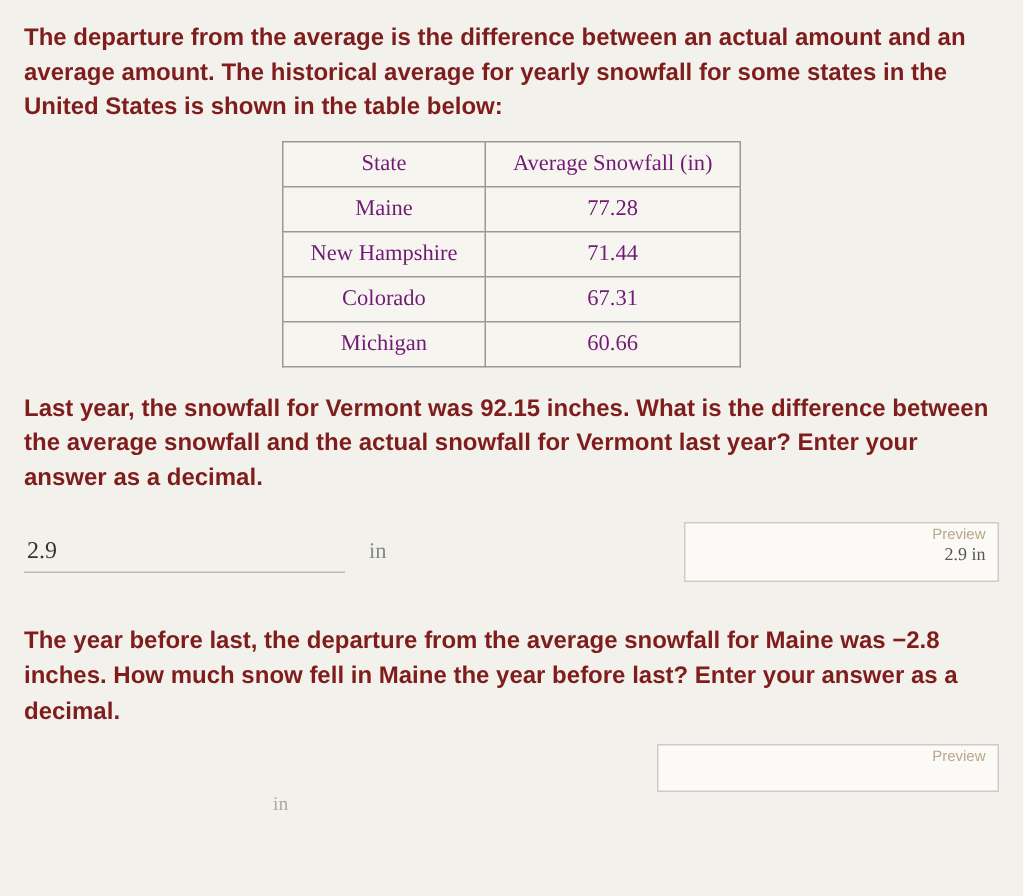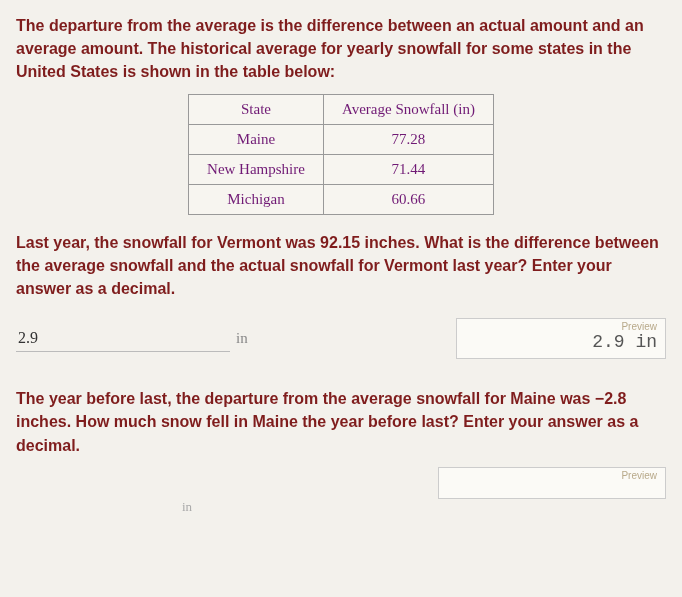--- a/index.html
+++ b/index.html
@@ -33,21 +33,21 @@
     font-size: 15px;
     text-align: center;
     color: #701a75;
   }
   table.snowfall th {
     font-weight: normal;
   }
   .answer-row {
     display: flex;
     align-items: center;
-    gap: 6px;
+    gap: 16px;
     margin: 18px 0 28px 0;
   }
   .answer-input {
     flex: 0 0 210px;
     border: none;
     border-bottom: 1px solid #bbb;
     background: transparent;
     font-family: Georgia, serif;
     font-size: 16px;
     padding: 4px 2px;
@@ -70,22 +70,22 @@
     display: flex;
     flex-direction: column;
     align-items: flex-end;
   }
   .preview-label {
     font-family: Arial, sans-serif;
     font-size: 10px;
     color: #b8a98a;
   }
   .preview-value {
-    font-family: Liberation Mono, monospace;
-    font-size: 18px;
+    font-family: Liberation Serif, serif;
+    font-size: 12px;
     color: #555;
     align-self: flex-end;
   }
   .preview-only {
     margin-left: auto;
     flex: 0 0 210px;
     border: 1px solid #ccc;
     background: #fbfaf6;
     padding: 2px 8px 6px 8px;
     min-height: 22px;
@@ -116,20 +116,24 @@
   </tr>
   <tr>
         <td>Maine</td>
         <td>77.28</td>
       </tr>
   <tr>
         <td>New Hampshire</td>
         <td>71.44</td>
       </tr>
   <tr>
+        <td>Colorado</td>
+        <td>67.31</td>
+      </tr>
+  <tr>
         <td>Michigan</td>
         <td>60.66</td>
       </tr>
 </tbody>
   </table>
 
 <div class="question-text">Last year, the snowfall for Vermont was 92.15 inches. What is the difference between the average snowfall and the actual snowfall for Vermont last year? Enter your answer as a decimal.</div>
 
 <div class="answer-row">
   <input class="answer-input" value="2.9" style="">

